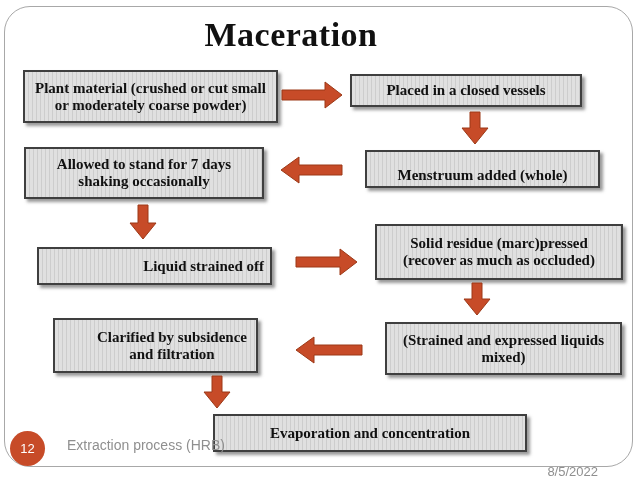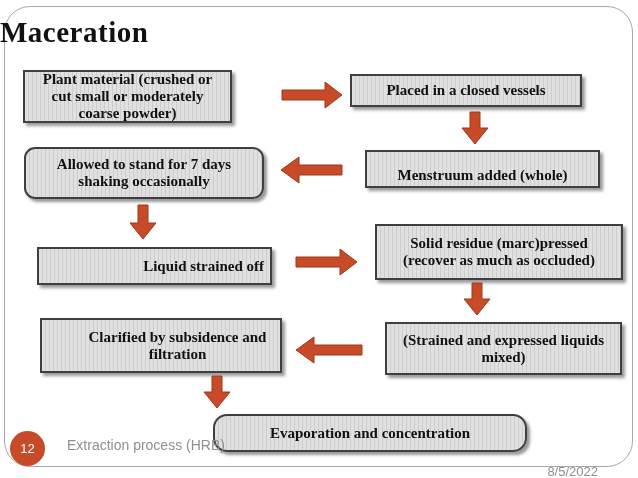--- a/index.html
+++ b/index.html
@@ -7,41 +7,41 @@
   html,body { width:638px; height:478px; }
   body {
     position:relative; background:#ffffff; overflow:hidden;
     font-family:"Liberation Serif", serif;
   }
   .slide-frame {
     position:absolute; left:4px; top:6px; width:629px; height:461px;
     border:1.5px solid #a8a8a8; border-radius:26px; pointer-events:none;
   }
   .slide-title {
-    position:absolute; left:0; top:16px; width:582px; text-align:left;
-    font-size:29px; font-weight:bold; color:var(--ink); letter-spacing:0.5px;
+    position:absolute; left:0; top:16px; width:582px; text-align:center;
+    font-size:34px; font-weight:bold; color:var(--ink); letter-spacing:0.5px;
   }
   .flow-box {
     position:absolute;
     background:repeating-linear-gradient(90deg,#e0e0e0 0px,#e0e0e0 3px,#cdcdcd 3px,#cdcdcd 4px);
     border:2px solid var(--box-border);
     box-shadow:3px 3px 3px rgba(70,70,70,0.55);
     display:flex; align-items:center; justify-content:center;
     text-align:center; font-weight:bold; font-size:15px; line-height:1.12;
     color:var(--ink); padding:2px 6px;
   }
-  .box-plant        { left:23px;  top:70px;  width:209px; height:53px; }
+  .box-plant        { left:23px;  top:70px;  width:255px; height:53px; }
   .box-vessel       { left:350px; top:74px;  width:232px; height:33px; }
-  .box-stand        { left:24px;  top:147px; width:240px; height:52px;border-radius:11px; }
+  .box-stand        { left:24px;  top:147px; width:240px; height:52px; }
   .box-menstruum    { left:365px; top:150px; width:235px; height:38px;align-items:flex-end; }
   .box-liquid       { left:37px;  top:247px; width:235px; height:38px;justify-content:flex-end; }
   .box-residue      { left:375px; top:224px; width:248px; height:56px; }
-  .box-clarified    { left:40px;  top:318px; width:242px; height:55px;padding-left:39px; }
+  .box-clarified    { left:53px;  top:318px; width:205px; height:55px;padding-left:39px; }
   .box-mixed        { left:385px; top:322px; width:237px; height:53px; }
-  .box-evaporation  { left:213px; top:414px; width:314px; height:38px;border-radius:14px; }
+  .box-evaporation  { left:213px; top:414px; width:314px; height:38px; }
   .arrow { position:absolute; }
   .arrow path { fill:var(--accent); stroke:#9c3917; stroke-width:1; }
   .arrow-1 { left:281px; top:81px;  }
   .arrow-2 { left:461px; top:111px; }
   .arrow-3 { left:280px; top:156px; }
   .arrow-4 { left:129px; top:204px; }
   .arrow-5 { left:295px; top:248px; }
   .arrow-6 { left:463px; top:282px; }
   .arrow-7 { left:295px; top:336px; }
   .arrow-8 { left:203px; top:375px; }

